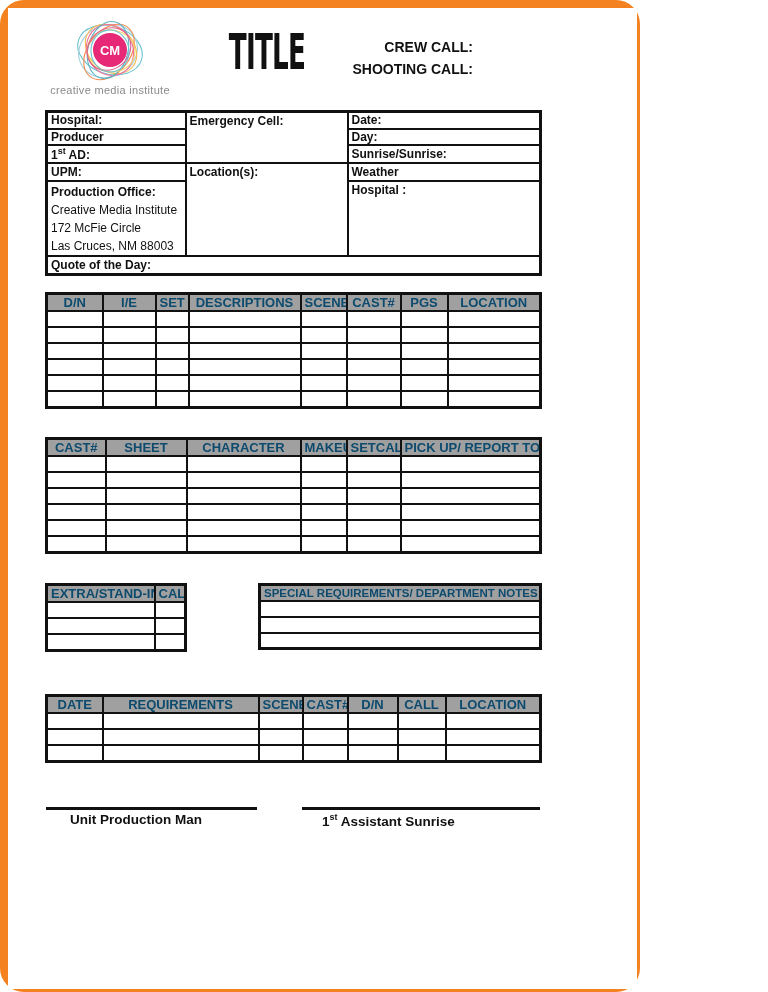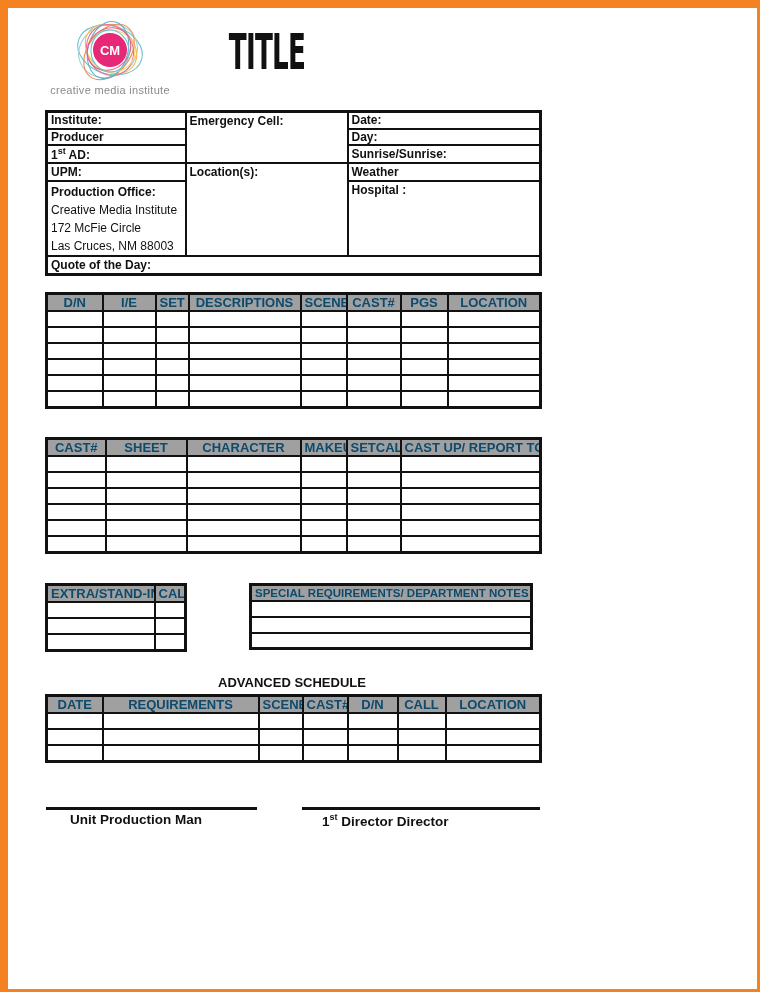--- a/index.html
+++ b/index.html
@@ -5,21 +5,21 @@
   :root{
     --frame-orange:#F58220;
     --header-bg:#A0A0A0;
     --ink:#111111;
     --logo-pink:#E62876;
     --caption-gray:#8A8A8A;
   }
   *{margin:0;padding:0;box-sizing:border-box;}
   html,body{background:#fff;}
   body{font-family:"Liberation Sans",sans-serif;color:#111;}
-  .page{position:relative;width:760px;height:992px;background:#fff;overflow:hidden;}
+  .page{position:relative;width:640px;height:992px;background:#fff;overflow:hidden;border-radius:24px;}
   .frame{position:absolute;inset:0;border-style:solid;border-color:var(--frame-orange);
          border-width:8px 3px 3px 8px;pointer-events:none;z-index:50;}
 
   
   .logo{position:absolute;left:46px;top:14px;width:128px;height:72px;}
   .logo-circle{fill:var(--logo-pink);}
   .logo-mono{fill:#fff;font-family:"Liberation Sans",sans-serif;font-weight:bold;font-size:13px;}
   .logo-caption{position:absolute;left:40px;top:84px;width:140px;text-align:center;
                 font-size:11px;letter-spacing:.3px;color:var(--caption-gray);}
   .doc-title{position:absolute;left:198px;top:25px;width:138px;text-align:center;
@@ -73,30 +73,34 @@
       <ellipse cx="64" cy="37" rx="21" ry="19" stroke="#45B5C4" transform="rotate(85 64 37)"></ellipse>
     </g>
     <circle class="logo-circle" cx="64" cy="36" r="17"></circle>
     <text class="logo-mono" x="64" y="41" text-anchor="middle">CM</text>
   </svg>
   <div class="logo-caption">creative media institute</div>
 
   <div class="doc-title">TITLE</div>
   <div class="sheet-label">CALL SHEET</div>
 
+  <div class="calls">
+    <span>CREW CALL:</span>
+    <span>SHOOTING CALL:</span>
+  </div>
 
   <table class="sheet-table info-table" style="left:45px;top:110px;width:494px;">
     <colgroup>
         <col style="width:139px">
         <col style="width:162px">
         <col style="width:193px">
       </colgroup>
     <tbody>
       <tr style="height:17px">
-        <td>Institute:</td>
+        <td>Hospital:</td>
         <td class="vtop" rowspan="3">Emergency Cell:</td>
         <td>Date:</td>
       </tr>
       <tr style="height:16px">
         <td>Producer</td>
         <td>Day:</td>
       </tr>
       <tr style="height:17px">
         <td><span>1</span><sup>st</sup><span> AD:</span></td>
         <td>Sunrise/Sunrise:</td>
@@ -217,21 +221,21 @@
         <col style="width:54px">
         <col style="width:140px">
     </colgroup>
     <thead>
       <tr>
         <th>CAST#</th>
         <th>SHEET</th>
         <th>CHARACTER</th>
         <th>MAKEUP</th>
         <th>SETCALL</th>
-        <th>CAST UP/ REPORT TO</th>
+        <th>PICK UP/ REPORT TO</th>
       </tr>
     </thead>
     <tbody>
         <tr>
           <td></td>
           <td></td>
           <td></td>
           <td></td>
           <td></td>
           <td></td>
@@ -299,21 +303,21 @@
           <td></td>
           <td></td>
         </tr>
         <tr>
           <td></td>
           <td></td>
         </tr>
       </tbody>
   </table>
 
-  <table class="sheet-table grid-table special-table" style="left:249px;top:583px;width:281px;">
+  <table class="sheet-table grid-table special-table" style="left:258px;top:583px;width:281px;">
     <colgroup>
         <col style="width:281px">
       </colgroup>
     <thead>
       <tr>
         <th>SPECIAL REQUIREMENTS/ DEPARTMENT  NOTES</th>
       </tr>
     </thead>
     <tbody>
         <tr>
@@ -321,21 +325,20 @@
         </tr>
         <tr>
           <td></td>
         </tr>
         <tr>
           <td></td>
         </tr>
       </tbody>
   </table>
 
-  <div class="adv-title">ADVANCED SCHEDULE</div>
   <table class="sheet-table grid-table" style="left:45px;top:694px;width:494px;padding-left:12px;">
     <colgroup>
       <col style="width:56px">
         <col style="width:156px">
         <col style="width:44px">
         <col style="width:45px">
       <col style="width:50px">
         <col style="width:48px">
         <col style="width:95px">
     </colgroup>
@@ -377,14 +380,14 @@
           <td></td>
           <td></td>
           <td></td>
         </tr>
       </tbody>
   </table>
 
   <div class="sig-line" style="left:46px;top:807px;width:211px;"></div>
   <div class="sig-line" style="left:302px;top:807px;width:238px;"></div>
   <div class="sig-label" style="left:50px;">Unit Production Man</div>
-  <div class="sig-label" style="left:302px;"><span>1</span><sup>st</sup><span> Director Director</span></div>
+  <div class="sig-label" style="left:302px;"><span>1</span><sup>st</sup><span> Assistant Sunrise</span></div>
 </div>
 
 </body></html>

